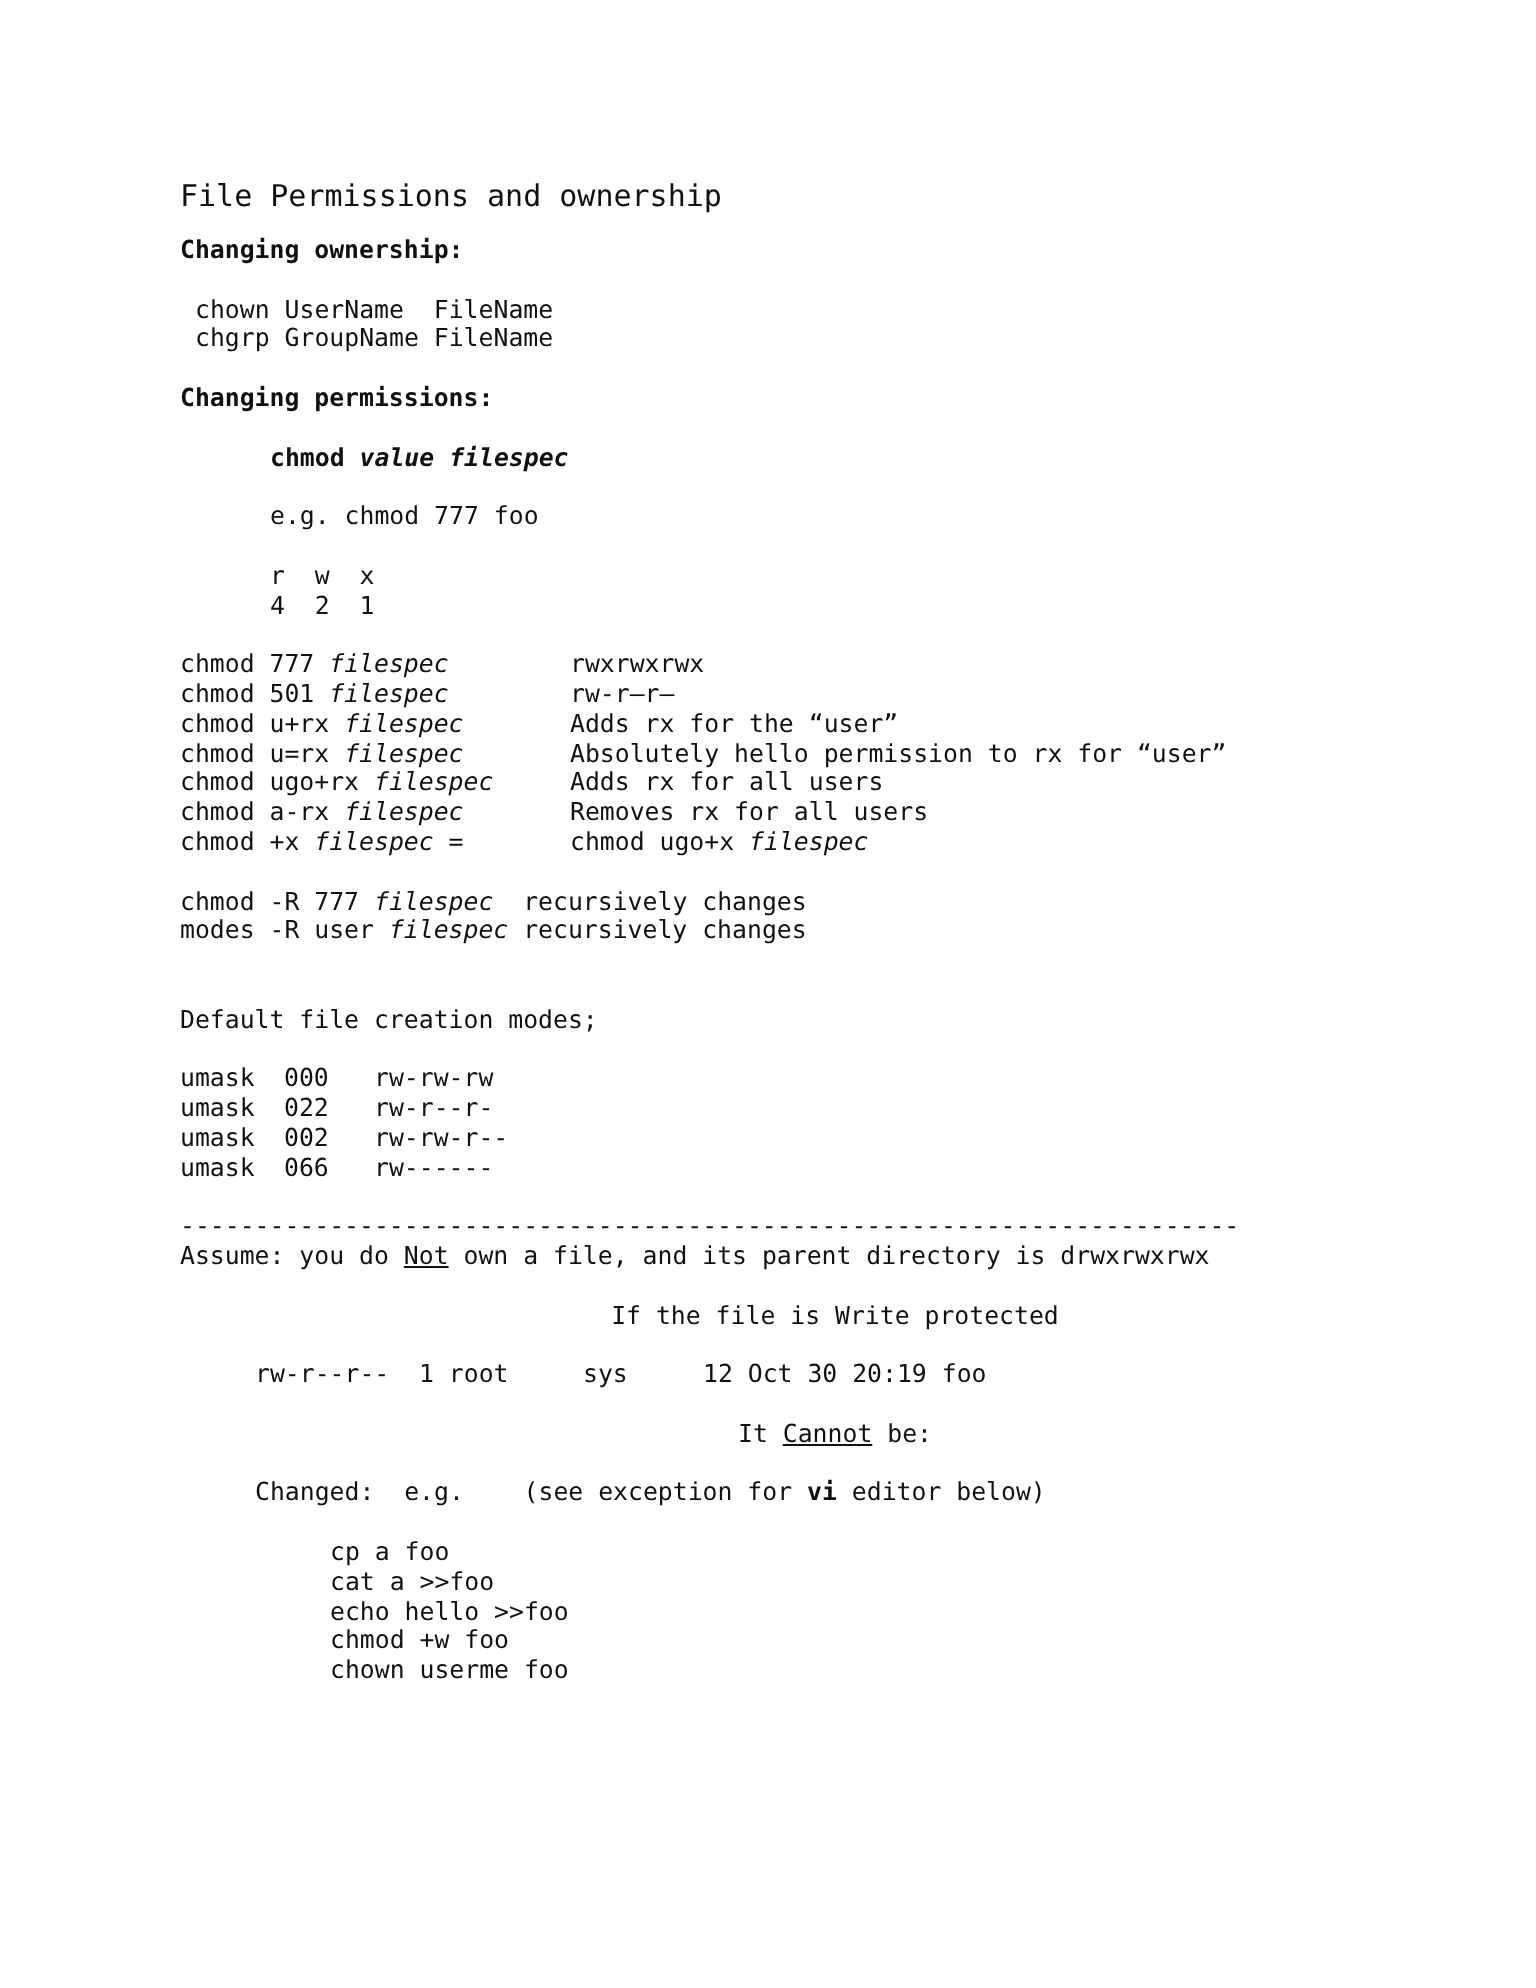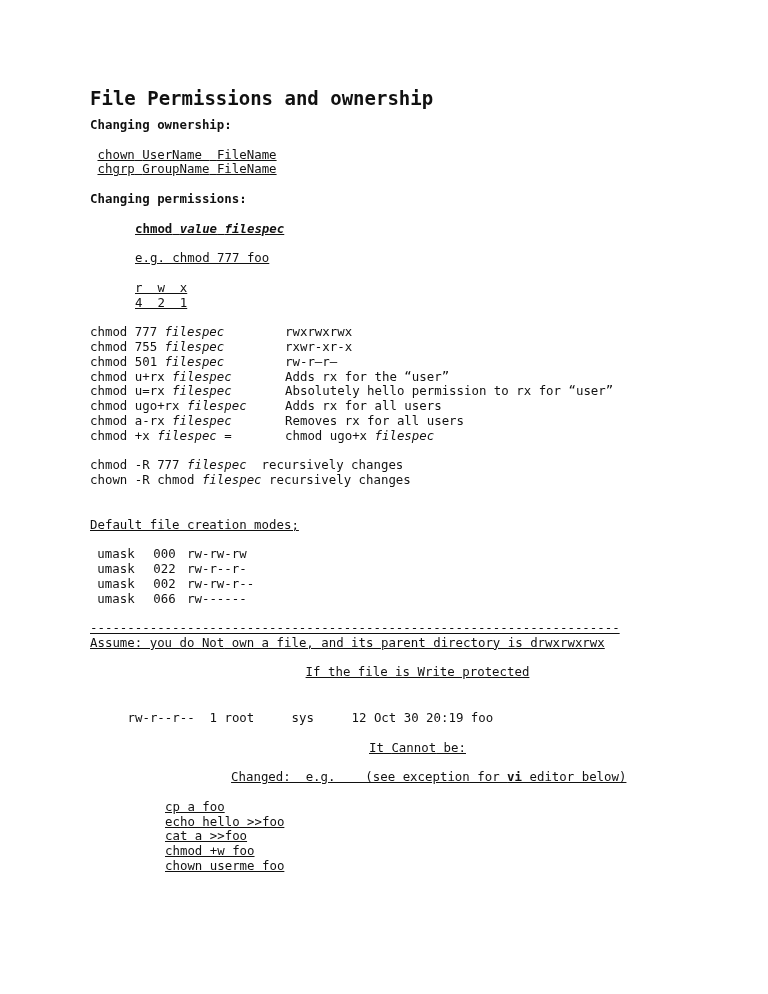--- a/index.html
+++ b/index.html
@@ -1,37 +1,37 @@
 <!DOCTYPE html>
 <html><head>
 <meta charset="utf-8">
 <style>
   html, body { margin: 0; padding: 0; background: #ffffff; }
   body { width: 768px; height: 994px; position: relative; overflow: hidden; color: #111; }
   .page { position: absolute; left: 90px; top: 88px; width: 640px; font-family: "DejaVu Sans Mono", "Liberation Mono", monospace; font-size: 12.4px; line-height: 14.8px; }
-  .title { font-weight: bold; font-size: 19px; line-height: 20px; margin: 0 0 10px 0; }
+  .title { font-weight: normal; font-size: 15px; line-height: 20px; margin: 0 0 10px 0; }
   .h2 { font-weight: bold; margin: 0; }
-  .pre { white-space: pre; margin: 0; text-decoration: underline; }
+  .pre { white-space: pre; margin: 0; }
   .gap { height: 14.8px; }
   .i { font-style: italic; }
   .b { font-weight: bold; }
   .u { text-decoration: underline; }
   .ind1 { padding-left: 7.5px; }
   .ind2 { padding-left: 45px; }
   .ind3 { padding-left: 15px; text-align: center; }
-  .ind4 { padding-left: 37.5px; text-align: center; }
+  .ind4 { padding-left: 37.5px; }
   .ind5 { padding-left: 75px; }
   .perm-row { display: flex; white-space: pre; }
   .perm-cmd { width: 195px; white-space: pre; }
   .perm-desc { white-space: pre; }
-  .umask-row { display: flex; white-space: pre; text-align: center; }
+  .umask-row { display: flex; white-space: pre; }
   .um-a { width: 52px; }
   .um-b { width: 45px; }
   .rec-row { white-space: pre; }
-  .ls-row { display: flex; white-space: pre; padding-left: 37.5px; margin-top: 16px; }
+  .ls-row { display: flex; white-space: pre; padding-left: 37.5px; }
   .ls-a { width: 82px; }
   .ls-b { width: 82px; }
   .ls-c { width: 60px; }
 </style>
 </head>
 <body>
 
 <div class="page">
 
   <div class="title">File Permissions and ownership</div>
@@ -47,32 +47,31 @@
   <div class="pre ind2 b"><span>chmod</span> <span class="i">value</span> <span class="i">filespec</span></div>
   <div class="gap"></div>
   <div class="pre ind2">e.g. chmod 777 foo</div>
   <div class="gap"></div>
   <div class="pre ind2">r  w  x</div>
   <div class="pre ind2">4  2  1</div>
   <div class="gap"></div>
 
   <div>
     <div class="perm-row"><span class="perm-cmd"><span>chmod 777 </span><span class="i">filespec</span><span></span></span><span class="perm-desc"><span>rwxrwxrwx</span></span></div>
-    <div class="perm-row"><span class="perm-cmd"><span>chmod 755 </span><span class="i">filespec</span><span></span></span><span class="perm-desc"><span>rxwr-xr-x</span></span></div>
     <div class="perm-row"><span class="perm-cmd"><span>chmod 501 </span><span class="i">filespec</span><span></span></span><span class="perm-desc"><span>rw-r–r–</span></span></div>
     <div class="perm-row"><span class="perm-cmd"><span>chmod u+rx </span><span class="i">filespec</span><span></span></span><span class="perm-desc"><span>Adds rx for the “user”</span></span></div>
     <div class="perm-row"><span class="perm-cmd"><span>chmod u=rx </span><span class="i">filespec</span><span></span></span><span class="perm-desc"><span>Absolutely hello permission to rx for “user”</span></span></div>
     <div class="perm-row"><span class="perm-cmd"><span>chmod ugo+rx </span><span class="i">filespec</span><span></span></span><span class="perm-desc"><span>Adds rx for all users</span></span></div>
     <div class="perm-row"><span class="perm-cmd"><span>chmod a-rx </span><span class="i">filespec</span><span></span></span><span class="perm-desc"><span>Removes rx for all users</span></span></div>
     <div class="perm-row"><span class="perm-cmd"><span>chmod +x </span><span class="i">filespec</span><span> =</span></span><span class="perm-desc"><span>chmod ugo+x </span><span class="i">filespec</span><span></span></span></div>
   </div>
   <div class="gap"></div>
 
   <div class="rec-row"><span>chmod -R 777 </span><span class="i">filespec</span><span>  recursively changes</span></div>
-  <div class="rec-row"><span>chown -R chmod </span><span class="i">filespec</span><span> recursively changes</span></div>
+  <div class="rec-row"><span>modes -R user </span><span class="i">filespec</span><span> recursively changes</span></div>
   <div class="gap"></div>
   <div class="gap"></div>
 
   <div class="pre">Default file creation modes;</div>
   <div class="gap"></div>
   <div>
     <div class="umask-row"><span class="um-a">umask</span><span class="um-b">000</span><span>rw-rw-rw</span></div>
     <div class="umask-row"><span class="um-a">umask</span><span class="um-b">022</span><span>rw-r--r-</span></div>
     <div class="umask-row"><span class="um-a">umask</span><span class="um-b">002</span><span>rw-rw-r--</span></div>
     <div class="umask-row"><span class="um-a">umask</span><span class="um-b">066</span><span>rw------</span></div>
@@ -84,17 +83,17 @@
   <div class="gap"></div>
   <div class="pre ind3">If the file is Write protected</div>
   <div class="gap"></div>
   <div class="ls-row"><span class="ls-a">rw-r--r--</span><span class="ls-b">1 root</span><span class="ls-c">sys</span><span>12 Oct 30 20:19 foo</span></div>
   <div class="gap"></div>
   <div class="pre ind3"><span>It </span><span class="u">Cannot</span><span> be:</span></div>
   <div class="gap"></div>
   <div class="pre ind4"><span>Changed:  e.g.    (see exception for </span><span class="b">vi</span><span> editor below)</span></div>
   <div class="gap"></div>
   <div class="pre ind5">cp a foo</div>
+  <div class="pre ind5">cat a &gt;&gt;foo</div>
   <div class="pre ind5">echo hello &gt;&gt;foo</div>
-  <div class="pre ind5">cat a &gt;&gt;foo</div>
   <div class="pre ind5">chmod +w foo</div>
   <div class="pre ind5">chown userme foo</div>
 </div>
 
 </body></html>

